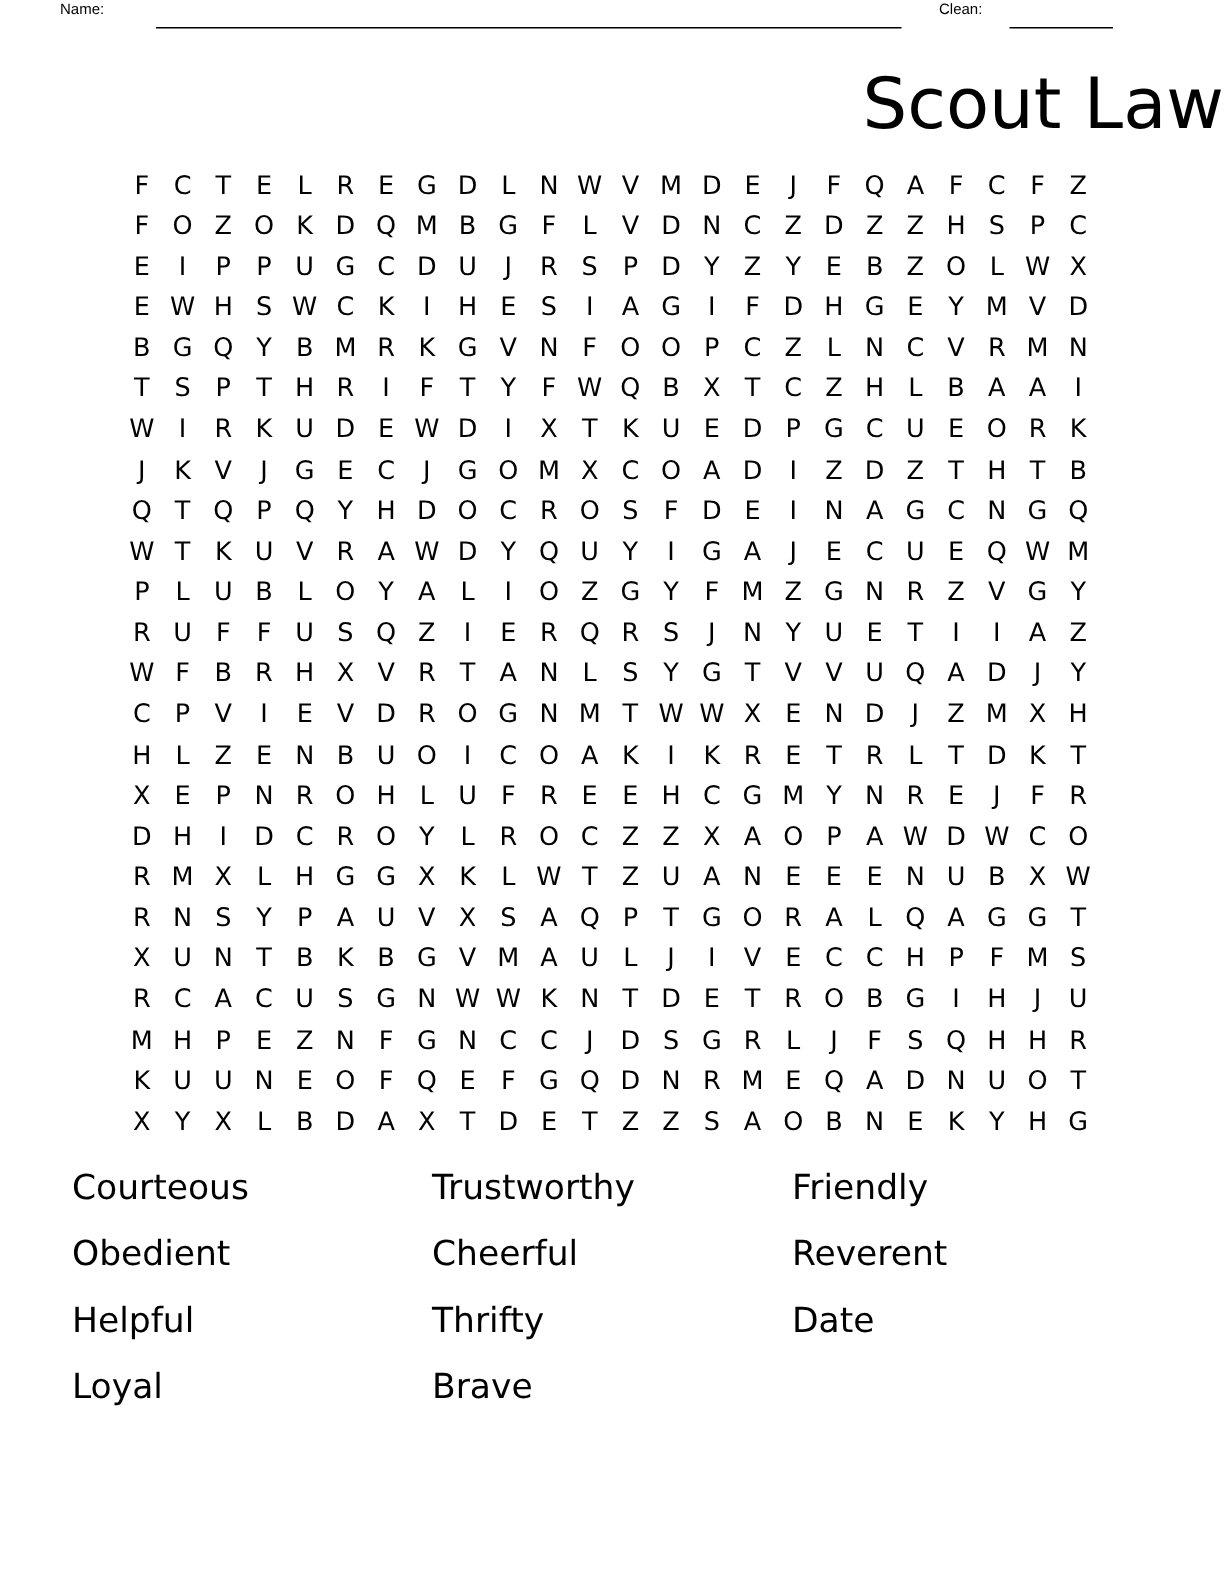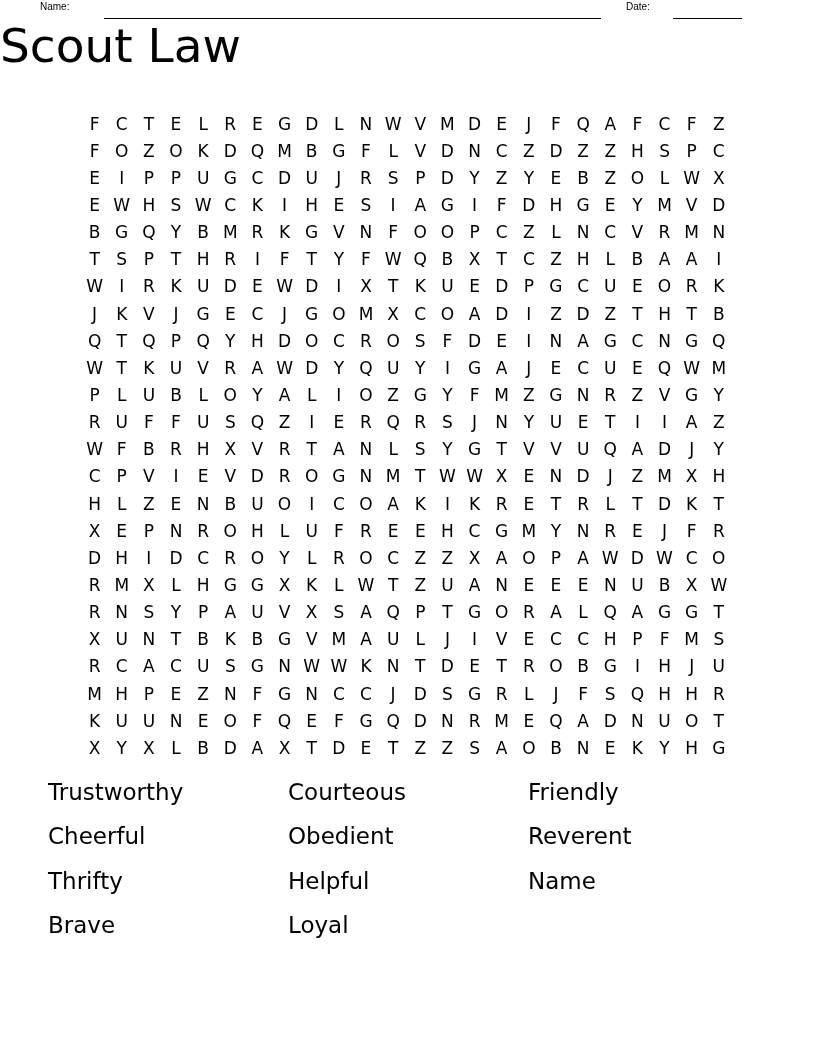--- a/index.html
+++ b/index.html
@@ -28,24 +28,24 @@
     position: absolute;
     top: 18px;
     border-bottom: 1.5px solid #000000;
     height: 0;
   }
   .name-line { left: 104px; width: 497px; }
   .date-line { left: 673px; width: 69px; }
   
   .title {
     position: absolute;
-    top: 17px;
+    top: 41px;
     left: 0;
     width: 100%;
-    text-align: left;
+    text-align: right;
     font-size: 47px;
     line-height: 58px;
     font-weight: 500;
     letter-spacing: 0px;
     color: #000000;
   }
   
   .grid {
     position: absolute;
     left: 81px;
@@ -80,21 +80,21 @@
   }
 </style>
 </head>
 <body>
 
 <div class="page">
 
   <div class="hdr-label name-label">Name:</div>
   <div class="hdr-line name-line"></div>
 
-  <div class="hdr-label date-label">Date:</div>
+  <div class="hdr-label date-label">Clean:</div>
   <div class="hdr-line date-line"></div>
 
   <div class="title">Scout Law</div>
 
   <div class="grid">
       <div class="cell">F</div>
       <div class="cell">C</div>
       <div class="cell">T</div>
       <div class="cell">E</div>
       <div class="cell">L</div>
@@ -665,32 +665,32 @@
       <div class="cell">B</div>
       <div class="cell">N</div>
       <div class="cell">E</div>
       <div class="cell">K</div>
       <div class="cell">Y</div>
       <div class="cell">H</div>
       <div class="cell">G</div>
     </div>
 
   <div class="word-list">
+      <div class="word-col">
+        <div class="word">Courteous</div>
+        <div class="word">Obedient</div>
+        <div class="word">Helpful</div>
+        <div class="word">Loyal</div>
+      </div>
       <div class="word-col">
         <div class="word">Trustworthy</div>
         <div class="word">Cheerful</div>
         <div class="word">Thrifty</div>
         <div class="word">Brave</div>
       </div>
       <div class="word-col">
-        <div class="word">Courteous</div>
-        <div class="word">Obedient</div>
-        <div class="word">Helpful</div>
-        <div class="word">Loyal</div>
-      </div>
-      <div class="word-col">
         <div class="word">Friendly</div>
         <div class="word">Reverent</div>
-        <div class="word">Name</div>
+        <div class="word">Date</div>
       </div>
     </div>
 
 </div>
 
 </body></html>

